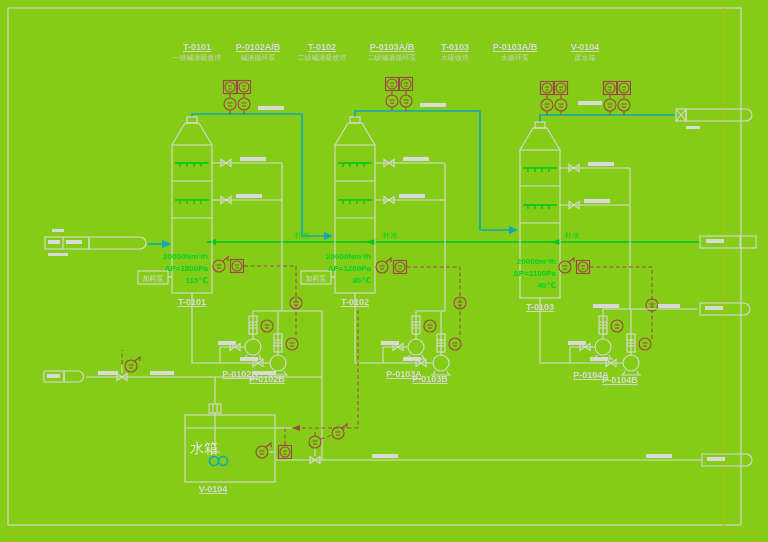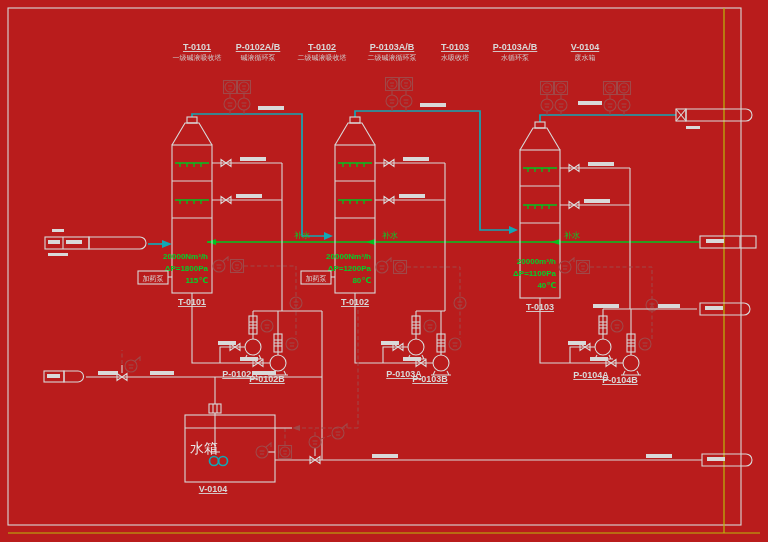--- a/index.html
+++ b/index.html
@@ -1,16 +1,16 @@
 <!DOCTYPE html>
 <html><head>
 <meta charset="utf-8">
 <style>
   html,body{margin:0;padding:0;background:#6f6f6f;}
-  .stage{position:relative;width:768px;height:542px;background:#b91c1c;outline:2px solid #9a9a9a;overflow:hidden;margin:0 auto;}
+  .stage{position:relative;width:768px;height:542px;background:#84cc16;outline:2px solid #9a9a9a;overflow:hidden;margin:0 auto;}
   svg{position:absolute;left:0;top:0;}
   svg text{font-family:"Liberation Sans","DejaVu Sans",sans-serif;}
   .w{stroke:#d9d9d9;fill:none;stroke-width:1.1;}
   .cy{stroke:#12a7b5;fill:none;stroke-width:1.7;}
   .gr{stroke:#00c420;fill:none;stroke-width:1.3;}
   .ye{stroke:#b9b90a;fill:none;stroke-width:1.2;}
   .rd{stroke:#a04848;fill:none;stroke-width:1.1;}
   .rdd{stroke:#a04848;fill:none;stroke-width:1;stroke-dasharray:4 2.5;}
   .wf{fill:#d9d9d9;stroke:none;}
   .cyf{fill:#12a7b5;stroke:none;}

